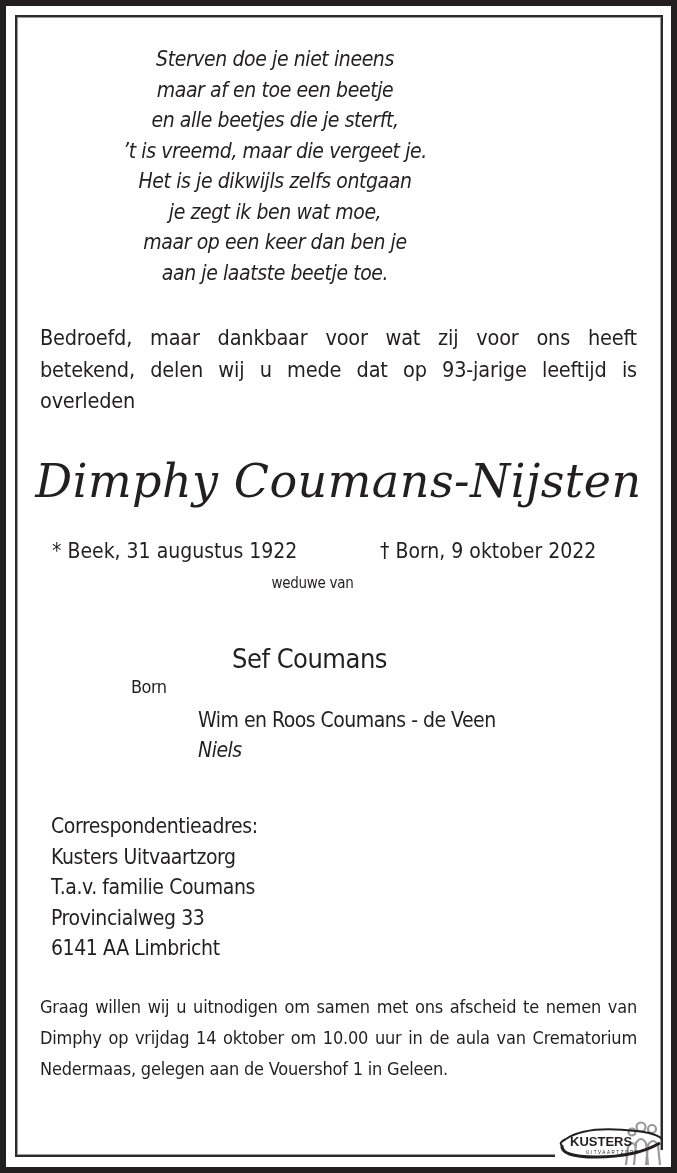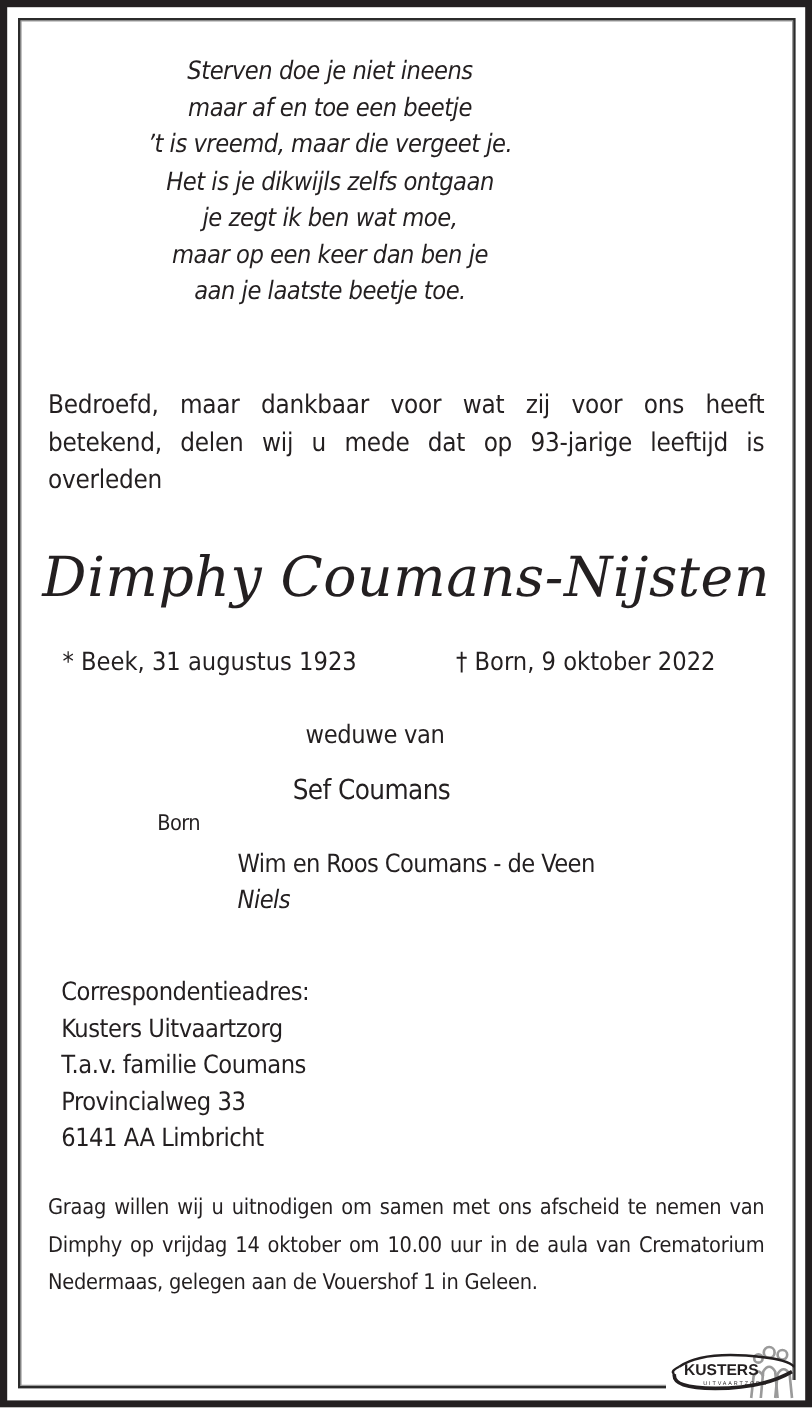--- a/index.html
+++ b/index.html
@@ -23,22 +23,22 @@
     left: 40px; width: 597px; top: 322px; font-size: 21.5px; line-height: 31.5px;
     text-align: justify; text-align-last: left; letter-spacing: -0.2px;
   }
   .name {
     left: 0; width: 677px; top: 446px; text-align: center;
     font-family: "DejaVu Serif", "Liberation Serif", serif; font-style: italic;
     font-size: 46px; line-height: 70px; letter-spacing: 0.5px; font-weight: normal;
   }
   .birth { left: 52px; top: 536px; font-size: 21px; line-height: 30px; white-space: nowrap; }
   .death { left: 380px; top: 536px; font-size: 21px; line-height: 30px; white-space: nowrap; }
-  .widow-label { left: 0; width: 625px; top: 597px; text-align: center; font-size: 21px; line-height: 30px; letter-spacing: -0.3px; }
-  .spouse { left: 0; width: 619px; top: 643px; text-align: center; font-size: 23px; line-height: 32px; letter-spacing: -0.5px; }
+  .widow-label { left: 0; width: 625px; top: 568px; text-align: center; font-size: 15px; line-height: 30px; letter-spacing: -0.3px; }
+  .spouse { left: 0; width: 619px; top: 643px; text-align: center; font-size: 27px; line-height: 32px; letter-spacing: -0.5px; }
   .family-place { left: 131px; top: 672px; font-size: 18px; line-height: 30px; letter-spacing: -0.5px; }
   .family-names { left: 198px; top: 705px; font-size: 21px; line-height: 30px; letter-spacing: -0.5px; white-space: nowrap; }
   .family-names .child { font-style: italic; }
   .address { left: 40px; top: 811px; font-size: 21px; line-height: 30.5px; letter-spacing: -0.4px; }
   .address div { white-space: nowrap; margin-left: 11px; }
   .ceremony {
     left: 40px; width: 597px; top: 991px; font-size: 18px; line-height: 31px;
     text-align: justify; text-align-last: left; letter-spacing: -0.2px;
   }
   .logo { position: absolute; left: 556px; top: 1117px; width: 110px; height: 50px; }
@@ -46,32 +46,33 @@
 </style>
 </head>
 <body>
 
 <div class="outer-frame"></div>
 <div class="inner-frame"></div>
 
 <div class="text poem">
   <div>Sterven doe je niet ineens</div>
   <div>maar af en toe een beetje</div>
+  <div>en alle beetjes die je sterft,</div>
   <div>’t is vreemd, maar die vergeet je.</div>
   <div>Het is je dikwijls zelfs ontgaan</div>
   <div>je zegt ik ben wat moe,</div>
   <div>maar op een keer dan ben je</div>
   <div>aan je laatste beetje toe.</div>
 </div>
 
 <div class="text intro">Bedroefd, maar dankbaar voor wat zij voor ons heeft betekend, delen wij u mede dat op 93-jarige leeftijd is overleden</div>
 
 <div class="text name">Dimphy Coumans-Nijsten</div>
 
-<div class="text birth">* Beek, 31 augustus 1923</div>
+<div class="text birth">* Beek, 31 augustus 1922</div>
 <div class="text death">† Born, 9 oktober 2022</div>
 
 <div class="text widow-label">weduwe van</div>
 <div class="text spouse">Sef Coumans</div>
 
 <div class="text family-place">Born</div>
 <div class="text family-names">
   <div>Wim en Roos Coumans - de Veen</div>
   <div class="child">Niels</div>
 </div>

